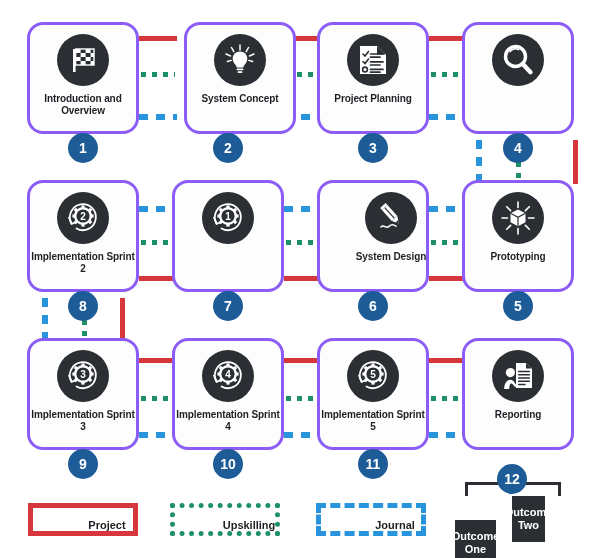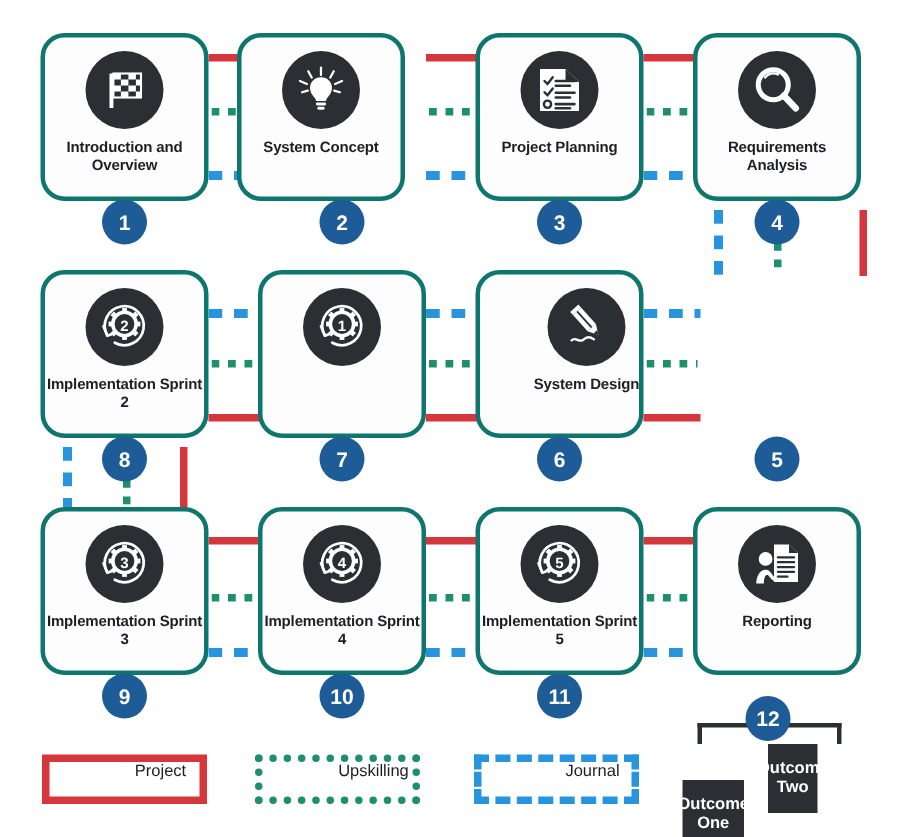--- a/index.html
+++ b/index.html
@@ -67,21 +67,21 @@
     height: 3px;
   }
 
   
   .node {
     position: absolute;
     width: 112px;
     height: 112px;
     box-sizing: border-box;
     background: #fdfdfd;
-    border: 3px solid #0f766e;
+    border: 3px solid #8b5cf6;
     border-radius: 16px;
     z-index: 3;
     display: flex;
     flex-direction: column;
     align-items: center;
     justify-content: flex-start;
     padding-top: 9px;
   }
   .node-icon {
     width: 52px;
@@ -117,24 +117,24 @@
     align-items: center;
     justify-content: center;
     z-index: 6;
   }
 
   
   .legend-box {
     position: absolute;
     box-sizing: border-box;
     display: flex;
-    align-items: flex-start;
+    align-items: flex-end;
     justify-content: center;
     font-size: 11px;
-    font-weight: normal;
+    font-weight: bold;
     color: #1c1f23;
     background: #ffffff;
     z-index: 4;
     padding-left: 48px;
   }
   .legend-project {
     border: 5px solid #d6373c;
   }
   .legend-upskilling {
     border: 5px dotted #1d9068;
@@ -225,21 +225,21 @@
           <rect x="14.6" y="18" width="5" height="4"></rect>
             <rect x="24.6" y="18" width="3.4" height="4"></rect>
         </g>
         <rect x="9.6" y="6" width="18.4" height="16" fill="none" stroke="#fff" stroke-width="1.4"></rect>
       </svg>
     </span>
     <span class="node-label">Introduction and Overview</span>
   </div>
   <div class="badge" style="left:68px; top:133px;">1</div>
 
-  <div class="node" style="left:158px; top:22px;">
+  <div class="node" style="left:184px; top:22px;">
     <span class="node-icon">
       <svg width="36" height="36" viewBox="0 0 36 36">
         <g stroke="#fff" stroke-width="1.5" stroke-linecap="round">
           <line x1="18" y1="3" x2="18" y2="8"></line>
           <line x1="9.5" y1="5.5" x2="11.8" y2="9.7"></line>
           <line x1="26.5" y1="5.5" x2="24.2" y2="9.7"></line>
           <line x1="4" y1="12" x2="8.6" y2="14"></line>
           <line x1="32" y1="12" x2="27.4" y2="14"></line>
           <line x1="5.4" y1="19.5" x2="9.2" y2="18.4"></line>
           <line x1="30.6" y1="19.5" x2="26.8" y2="18.4"></line>
@@ -278,21 +278,20 @@
   <div class="badge" style="left:358px; top:133px;">3</div>
 
   <div class="node" style="left:462px; top:22px;">
     <span class="node-icon">
       <svg width="34" height="34" viewBox="0 0 34 34">
         <circle cx="14.5" cy="13.5" r="10" fill="none" stroke="#fff" stroke-width="3.4"></circle>
         <path d="M9 8.6a7.2 7.2 0 0 1 8.6-2" fill="none" stroke="#fff" stroke-width="1.6" stroke-linecap="round"></path>
         <line x1="21.6" y1="20.8" x2="29.5" y2="29.2" stroke="#fff" stroke-width="4.4" stroke-linecap="round"></line>
       </svg>
     </span>
-    <span class="node-label">Requirements Analysis</span>
   </div>
   <div class="badge" style="left:503px; top:133px;">4</div>
 
   <div class="node" style="left:27px; top:180px;">
     <span class="node-icon">
       <svg width="36" height="36" viewBox="0 0 36 36">
         <path d="M6.5 23.5a13 13 0 1 1 5 5" fill="none" stroke="#fff" stroke-width="1.8" stroke-linecap="round"></path>
         <polyline points="4,17.5 6.6,23.8 12.8,21.5" fill="none" stroke="#fff" stroke-width="1.8" stroke-linecap="round" stroke-linejoin="round"></polyline>
         <g fill="#fff">
           <rect x="16.4" y="5.4" width="3.2" height="4"></rect>
@@ -346,20 +345,40 @@
           <polygon points="13.6,18.9 21,18.9 17.3,25.6" fill="#fff"></polygon>
           <polygon points="15.6,22.5 19,22.5 17.3,25.6" fill="#2b2f33"></polygon>
         </g>
         <path d="M7 26c2.6-3.2 5.2 2.2 8 -0.6 2.6-2.6 5-1.6 7-0.2" fill="none" stroke="#fff" stroke-width="1.5" stroke-linecap="round"></path>
       </svg>
     </span>
     <span class="node-label">System Design</span>
   </div>
   <div class="badge" style="left:358px; top:291px;">6</div>
 
+  <div class="node" style="left:462px; top:180px;">
+    <span class="node-icon">
+      <svg width="36" height="36" viewBox="0 0 36 36">
+        <g stroke="#fff" stroke-width="1.6" stroke-linecap="round">
+          <line x1="18" y1="2" x2="18" y2="7.5"></line>
+          <line x1="18" y1="28.5" x2="18" y2="34"></line>
+          <line x1="2" y1="18" x2="7.5" y2="18"></line>
+          <line x1="28.5" y1="18" x2="34" y2="18"></line>
+          <line x1="6.7" y1="6.7" x2="10.6" y2="10.6"></line>
+          <line x1="25.4" y1="25.4" x2="29.3" y2="29.3"></line>
+          <line x1="6.7" y1="29.3" x2="10.6" y2="25.4"></line>
+          <line x1="25.4" y1="10.6" x2="29.3" y2="6.7"></line>
+        </g>
+        <polygon points="18,9.4 25.5,13.2 25.5,22.2 18,26.2 10.5,22.2 10.5,13.2" fill="#fff"></polygon>
+        <polyline points="10.5,13.2 18,17.2 25.5,13.2" fill="none" stroke="#2b2f33" stroke-width="1.2"></polyline>
+        <line x1="18" y1="17.2" x2="18" y2="26.2" stroke="#2b2f33" stroke-width="1.2"></line>
+      </svg>
+    </span>
+    <span class="node-label">Prototyping</span>
+  </div>
   <div class="badge" style="left:503px; top:291px;">5</div>
 
   <div class="node" style="left:27px; top:338px;">
     <span class="node-icon">
       <svg width="36" height="36" viewBox="0 0 36 36">
         <path d="M6.5 23.5a13 13 0 1 1 5 5" fill="none" stroke="#fff" stroke-width="1.8" stroke-linecap="round"></path>
         <polyline points="4,17.5 6.6,23.8 12.8,21.5" fill="none" stroke="#fff" stroke-width="1.8" stroke-linecap="round" stroke-linejoin="round"></polyline>
         <g fill="#fff">
           <rect x="16.4" y="5.4" width="3.2" height="4"></rect>
             <rect x="16.4" y="22.6" width="3.2" height="4"></rect>

